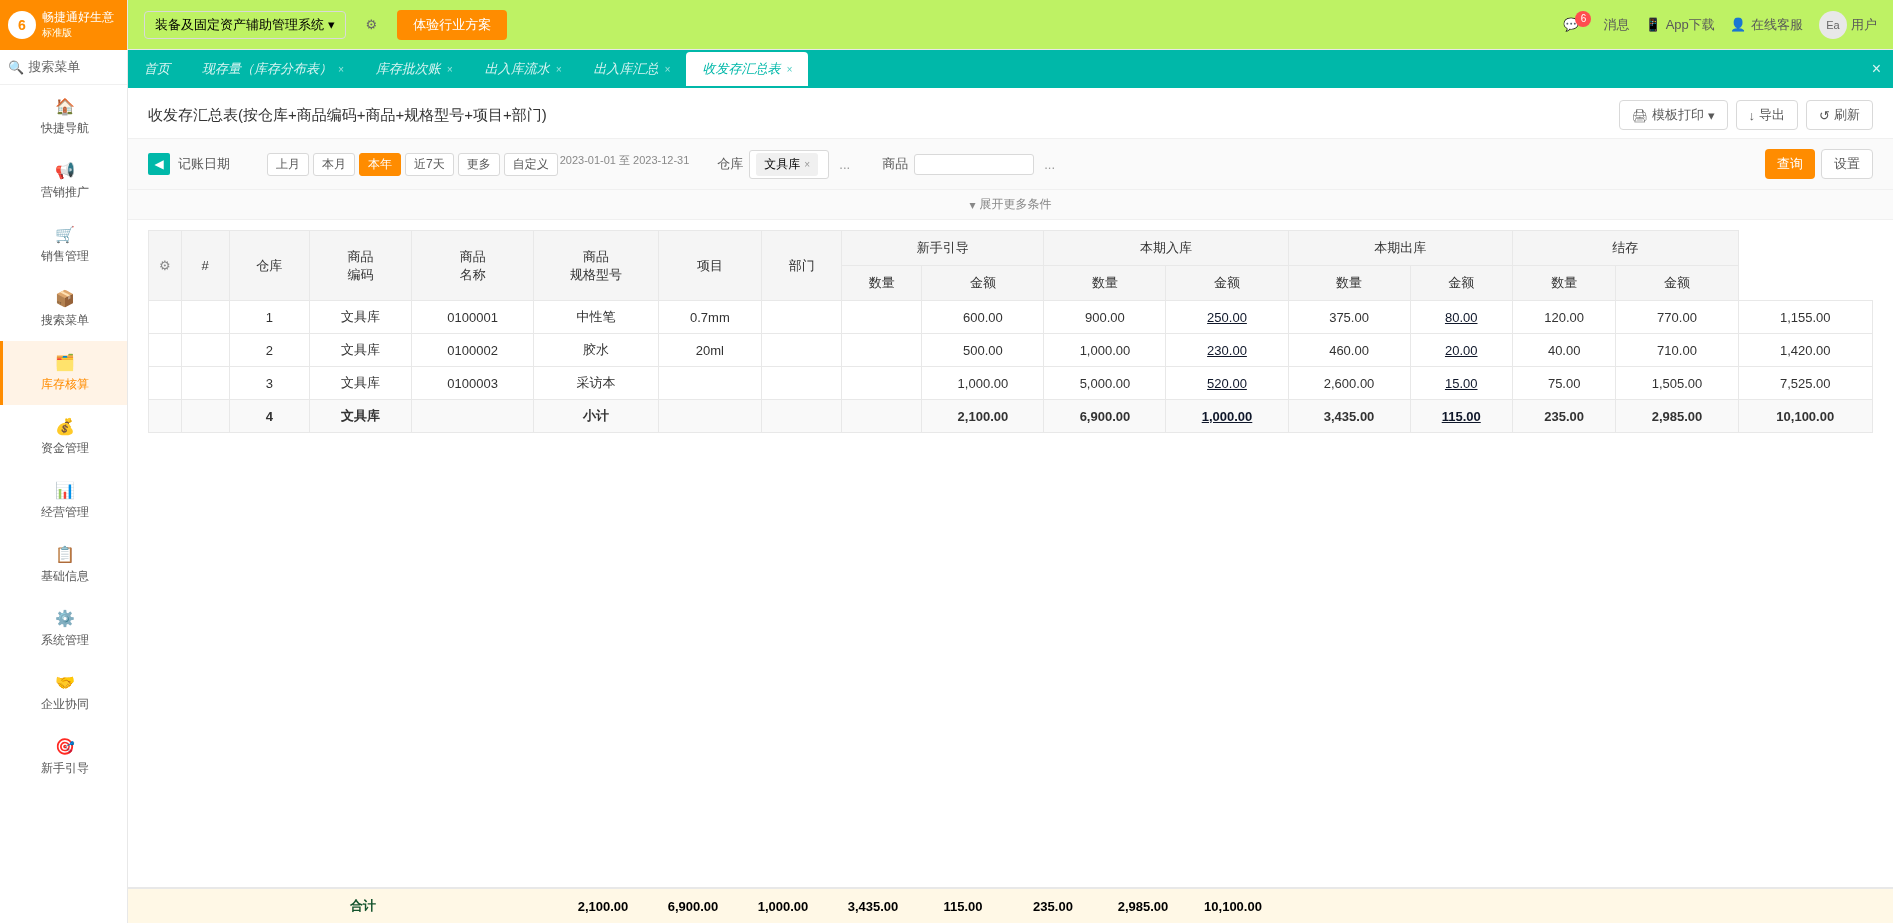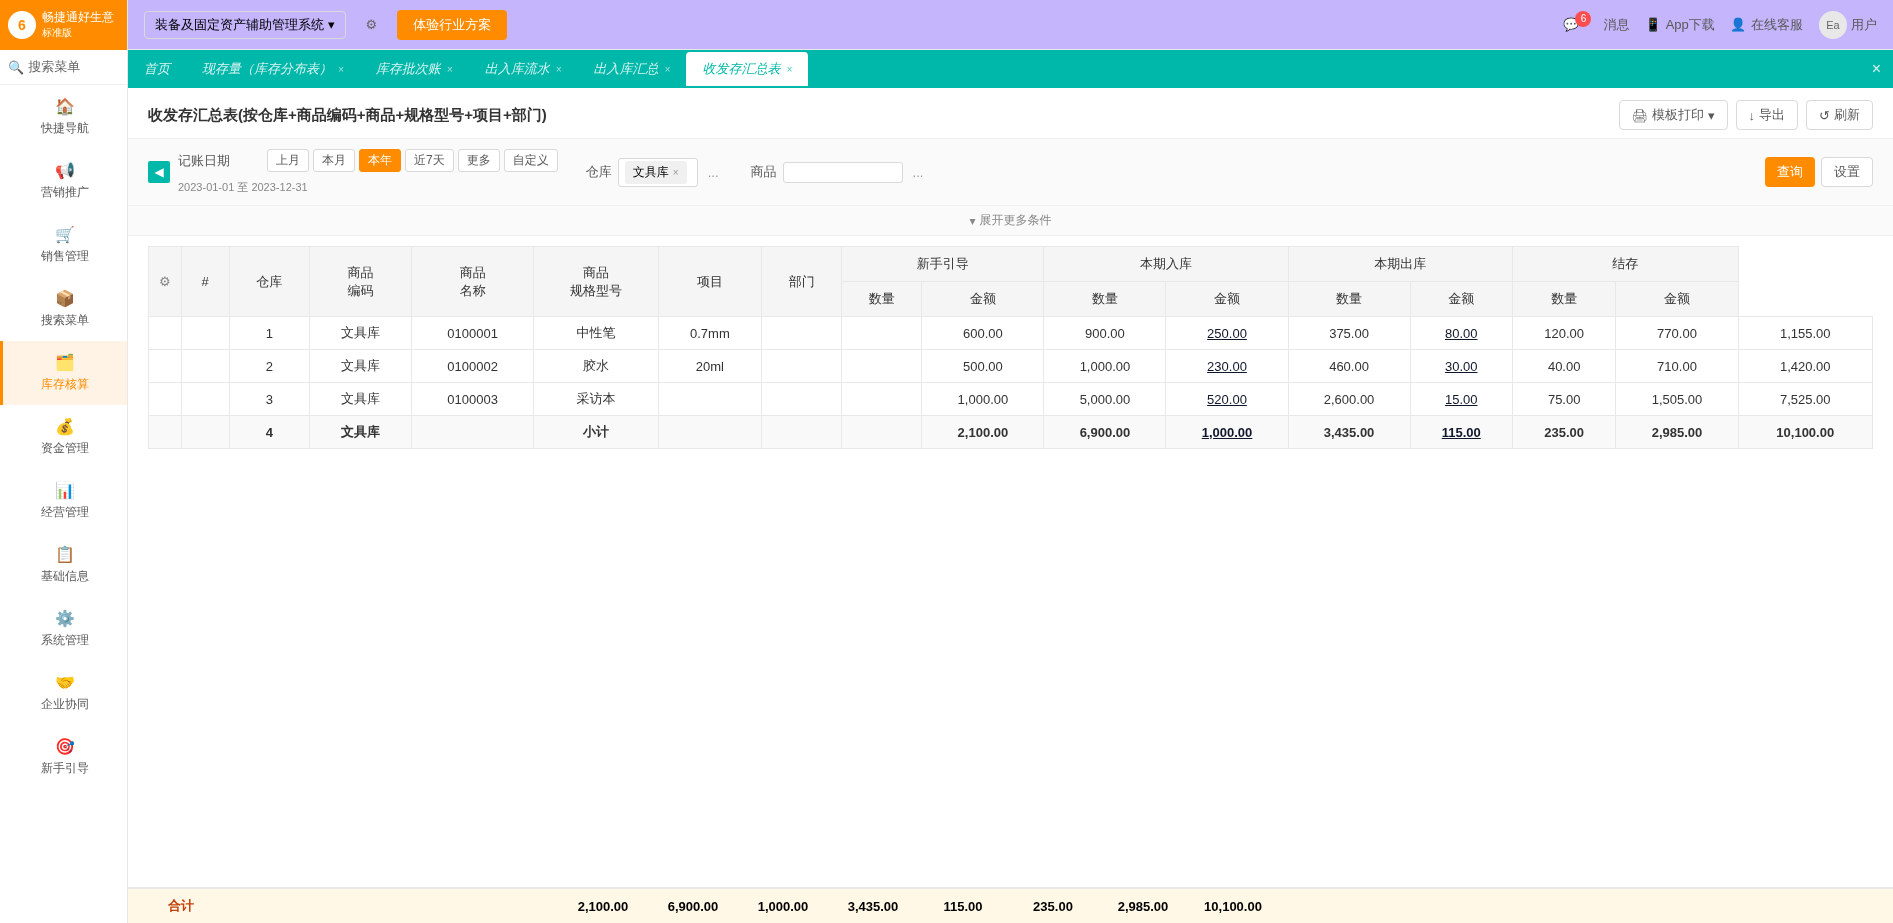--- a/index.html
+++ b/index.html
@@ -14,50 +14,50 @@
     .sidebar-search { padding: 8px; border-bottom: 1px solid #f0f0f0; display: flex; align-items: center; gap: 4px; color: #666; cursor: pointer; }
     .sidebar-item { padding: 12px 8px; display: flex; flex-direction: column; align-items: center; gap: 4px; cursor: pointer; color: #595959; border-left: 3px solid transparent; }
     .sidebar-item.active { background: #fff3e6; color: #ff8c00; border-left: 3px solid #ff8c00; }
     .sidebar-item-icon { font-size: 16px; }
     .sidebar-item-label { font-size: 12px; text-align: center; }
 
     
     .main { flex: 1; display: flex; flex-direction: column; overflow: hidden; }
 
     
-    .topbar { background: #c4b5fd; height: 50px; display: flex; align-items: center; padding: 17px 16px; border-bottom: 1px solid #e8e8e8; gap: 12px; }
+    .topbar { background: #bef264; height: 50px; display: flex; align-items: center; padding: 17px 16px; border-bottom: 1px solid #e8e8e8; gap: 12px; }
     .topbar-system-select { display: flex; align-items: center; gap: 4px; border: 1px solid #d9d9d9; padding: 4px 10px; border-radius: 4px; cursor: pointer; }
     .topbar-btn-try { background: #ff8c00; color: #fff; border: none; padding: 6px 16px; border-radius: 4px; cursor: pointer; font-size: 13px; }
     .topbar-right { display: flex; align-items: center; gap: 16px; margin-left: auto; }
     .topbar-right-item { display: flex; align-items: center; gap: 4px; cursor: pointer; color: #595959; font-size: 13px; }
     .topbar-badge { background: #ff4d4f; color: #fff; border-radius: 50%; width: 16px; height: 16px; font-size: 10px; display: flex; align-items: center; justify-content: center; position: relative; top: -6px; left: -8px; }
     .topbar-avatar { width: 28px; height: 28px; background: #e8e8e8; border-radius: 50%; display: flex; align-items: center; justify-content: center; font-size: 11px; color: #666; }
 
     
     .tabs { background: #00b8a9; display: flex; align-items: center; padding: 0; min-height: 38px; }
     .tab { padding: 8px 16px; color: rgba(255,255,255,0.85); cursor: pointer; display: flex; align-items: center; gap: 6px; font-size: 13px; white-space: nowrap; font-style: italic; }
     .tab.active { background: #fff; color: #00b8a9; border-radius: 4px 4px 0 0; }
     .tab-close { font-size: 10px; opacity: 0.7; cursor: pointer; }
     .tabs-end-close { margin-left: auto; padding: 8px 12px; color: rgba(255,255,255,0.85); cursor: pointer; font-size: 16px; }
 
     
     .content { flex: 1; overflow: auto; background: #f5f5f5; padding: 0; }
     .content-inner { background: #fff; margin: 0; min-height: 100%; }
 
     
     .page-header { padding: 12px 20px 8px; border-bottom: 1px solid #f0f0f0; display: flex; align-items: center; justify-content: space-between; }
-    .page-title { font-size: 15px; color: #333; font-weight: 700; }
+    .page-title { font-size: 15px; color: #333; font-weight: 400; }
     .page-actions { display: flex; align-items: center; gap: 8px; }
     .btn-action { display: flex; align-items: center; gap: 4px; padding: 5px 12px; border: 1px solid #d9d9d9; border-radius: 4px; cursor: pointer; font-size: 13px; background: #fff; color: #595959; }
 
     
     .filter-bar { padding: 10px 20px; background: #fafafa; border-bottom: 1px solid #f0f0f0; display: flex; align-items: center; flex-wrap: wrap; gap: 8px; }
     .filter-arrow { width: 22px; height: 22px; background: #00b8a9; color: #fff; display: flex; align-items: center; justify-content: center; border-radius: 2px; cursor: pointer; font-size: 12px; flex-shrink: 0; }
     .filter-label { color: #595959; font-size: 13px; }
-    .filter-date-group { display: flex; flex-direction: column; gap: 8px; }
+    .filter-date-group { display: flex; flex-direction: row; gap: 2px; }
     .filter-date-btns { display: flex; gap: 4px; margin-left: 31px; }
     .date-btn { padding: 2px 8px; border: 1px solid #d9d9d9; border-radius: 3px; cursor: pointer; font-size: 12px; background: #fff; color: #595959; }
     .date-btn.active { background: #ff8c00; color: #fff; border-color: #ff8c00; }
     .filter-date-range { font-size: 11px; color: #888; }
     .filter-tag { display: flex; align-items: center; gap: 4px; background: #f0f0f0; padding: 3px 8px; border-radius: 3px; font-size: 12px; }
     .filter-tag-close { cursor: pointer; color: #999; font-size: 10px; }
     .filter-warehouse { display: flex; align-items: center; gap: 6px; margin-left: 20px; }
     .filter-goods { display: flex; align-items: center; gap: 6px; margin-left: 20px; }
     .expand-row { display: flex; justify-content: center; padding: 6px; background: #fafafa; border-bottom: 1px solid #f0f0f0; }
     .expand-btn { display: flex; align-items: center; gap: 4px; color: #888; cursor: pointer; font-size: 12px; }
@@ -325,21 +325,21 @@
                 <td>文具库</td>
                 <td>0100002</td>
                 <td>胶水</td>
                 <td>20ml</td>
                 <td></td>
                 <td></td>
                 <td>500.00</td>
                 <td>1,000.00</td>
                 <td class="underline">230.00</td>
                 <td>460.00</td>
-                <td class="underline">30.00</td>
+                <td class="underline">20.00</td>
                 <td>40.00</td>
                 <td>710.00</td>
                 <td>1,420.00</td>
               </tr>
               <tr>
                 <td></td>
                 <td></td>
                 <td>3</td>
                 <td>文具库</td>
                 <td>0100003</td>
@@ -376,21 +376,21 @@
                 <td>10,100.00</td>
               </tr>
             </tbody>
         </table>
       </div>
 
     </div>
   </div>
 
   <div style="background:#fff8e6;border-top:2px solid #e8e8e8;padding:8px 40px;display:flex;align-items:center;">
-    <span style="font-weight:bold;color:#c2410c;width:390px;display:inline-block;">合计</span>
+    <span style="font-weight:bold;color:#14532d;width:390px;display:inline-block;text-align:center;">合计</span>
     <span style="width:90px;text-align:center;font-weight:bold;">2,100.00</span>
     <span style="width:90px;text-align:center;font-weight:bold;">6,900.00</span>
     <span style="width:90px;text-align:center;font-weight:bold;">1,000.00</span>
     <span style="width:90px;text-align:center;font-weight:bold;">3,435.00</span>
     <span style="width:90px;text-align:center;font-weight:bold;">115.00</span>
     <span style="width:90px;text-align:center;font-weight:bold;">235.00</span>
     <span style="width:90px;text-align:center;font-weight:bold;">2,985.00</span>
     <span style="width:90px;text-align:center;font-weight:bold;">10,100.00</span>
   </div>
 

